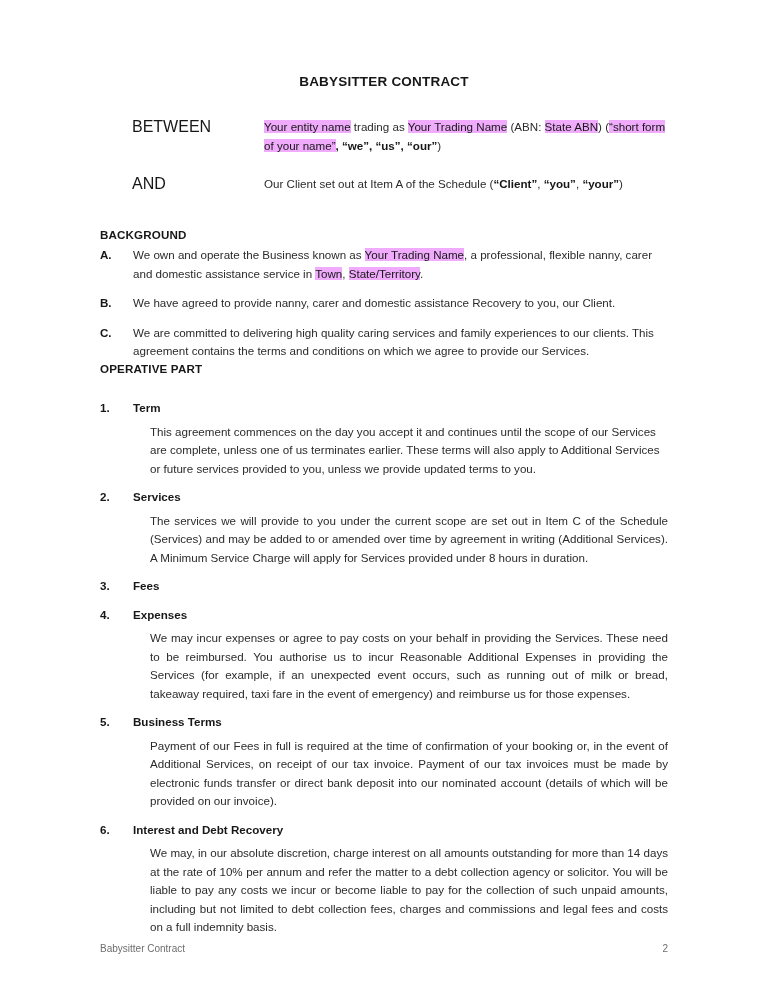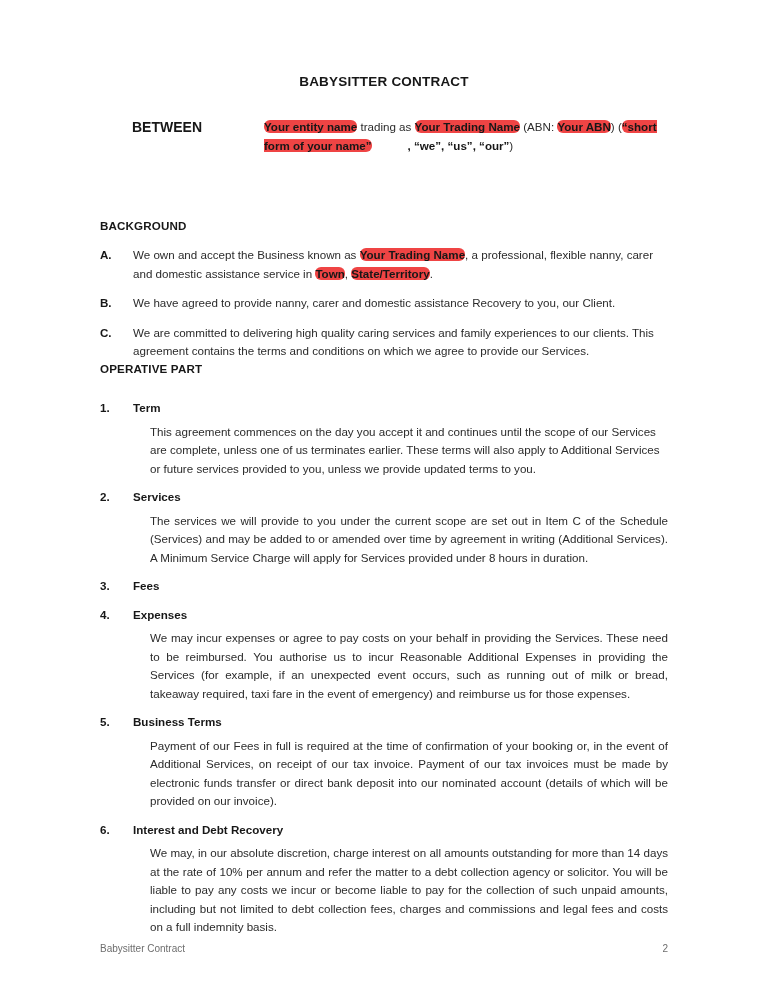--- a/index.html
+++ b/index.html
@@ -42,43 +42,43 @@
     left: 100px;
     width: 568px;
   }
   .party-row {
     display: flex;
     align-items: flex-start;
     margin-bottom: 20px;
   }
   .party-label {
     flex: 0 0 132px;
-    font-size: 14px;
-    font-weight: bold;
+    font-size: 16px;
+    font-weight: normal;
     line-height: 18.5px;
     color: #171717;
     padding-left: 32px;
   }
   .party-text {
     flex: 1 1 auto;
     font-size: 11.6px;
     line-height: 18.5px;
     color: #2b2b2b;
   }
 
   
   .section-heading {
     position: absolute;
     left: 100px;
     font-size: 11.6px;
     font-weight: bold;
     color: #171717;
     letter-spacing: 0.15px;
   }
-  #background-heading { top: 219px; }
+  #background-heading { top: 228px; }
   #operative-heading  { top: 362px; }
 
   
   .recitals {
     position: absolute;
     top: 246px;
     left: 100px;
     width: 568px;
   }
   .recital {
@@ -143,47 +143,50 @@
     top: 943px;
     display: flex;
     justify-content: space-between;
     align-items: baseline;
     font-size: 10px;
     color: #6e6e6e;
   }
 
   
   .hl {
-    background-color: #ef4444;
-    font-weight: bold;
-    color: #171717;
-    border-radius: 6px;
-  }
-  .b { font-weight: bold; color: #171717; padding-left: 36px; }
+    background-color: #f0abfc;
+    font-weight: normal;
+    color: #171717;
+  }
+  .b { font-weight: bold; color: #171717; }
 </style>
 </head>
 <body>
 
 <div class="page">
 
   <div class="doc-title">BABYSITTER CONTRACT</div>
 
   <div class="parties">
     <div class="party-row">
       <div class="party-label">BETWEEN</div>
-      <div class="party-text"><span class="hl">Your entity name</span><span> trading as </span><span class="hl">Your Trading Name</span><span> (ABN: </span><span class="hl">Your ABN</span><span>) (</span><span class="hl">“short form of your name”</span><span class="b">, “we”, “us”, “our”</span><span>)</span></div>
+      <div class="party-text"><span class="hl">Your entity name</span><span> trading as </span><span class="hl">Your Trading Name</span><span> (ABN: </span><span class="hl">State ABN</span><span>) (</span><span class="hl">“short form of your name”</span><span class="b">, “we”, “us”, “our”</span><span>)</span></div>
+    </div>
+    <div class="party-row">
+      <div class="party-label">AND</div>
+      <div class="party-text"><span>Our Client set out at Item A of the Schedule (</span><span class="b">“Client”</span><span>, </span><span class="b">“you”</span><span>, </span><span class="b">“your”</span><span>)</span></div>
     </div>
   </div>
 
   <div class="section-heading" id="background-heading">BACKGROUND</div>
 
   <div class="recitals">
       <div class="recital">
         <div class="recital-marker">A.</div>
-        <div class="recital-text"><span>We own and accept the Business known as </span><span class="hl">Your Trading Name</span><span>, a professional, flexible nanny, carer and domestic assistance service in </span><span class="hl">Town</span><span>, </span><span class="hl">State/Territory</span><span>.</span></div>
+        <div class="recital-text"><span>We own and operate the Business known as </span><span class="hl">Your Trading Name</span><span>, a professional, flexible nanny, carer and domestic assistance service in </span><span class="hl">Town</span><span>, </span><span class="hl">State/Territory</span><span>.</span></div>
       </div>
       <div class="recital">
         <div class="recital-marker">B.</div>
         <div class="recital-text"><span>We have agreed to provide nanny, carer and domestic assistance Recovery to you, our Client.</span></div>
       </div>
       <div class="recital">
         <div class="recital-marker">C.</div>
         <div class="recital-text"><span>We are committed to delivering high quality caring services and family experiences to our clients. This agreement contains the terms and conditions on which we agree to provide our Services.</span></div>
       </div>
     </div>

